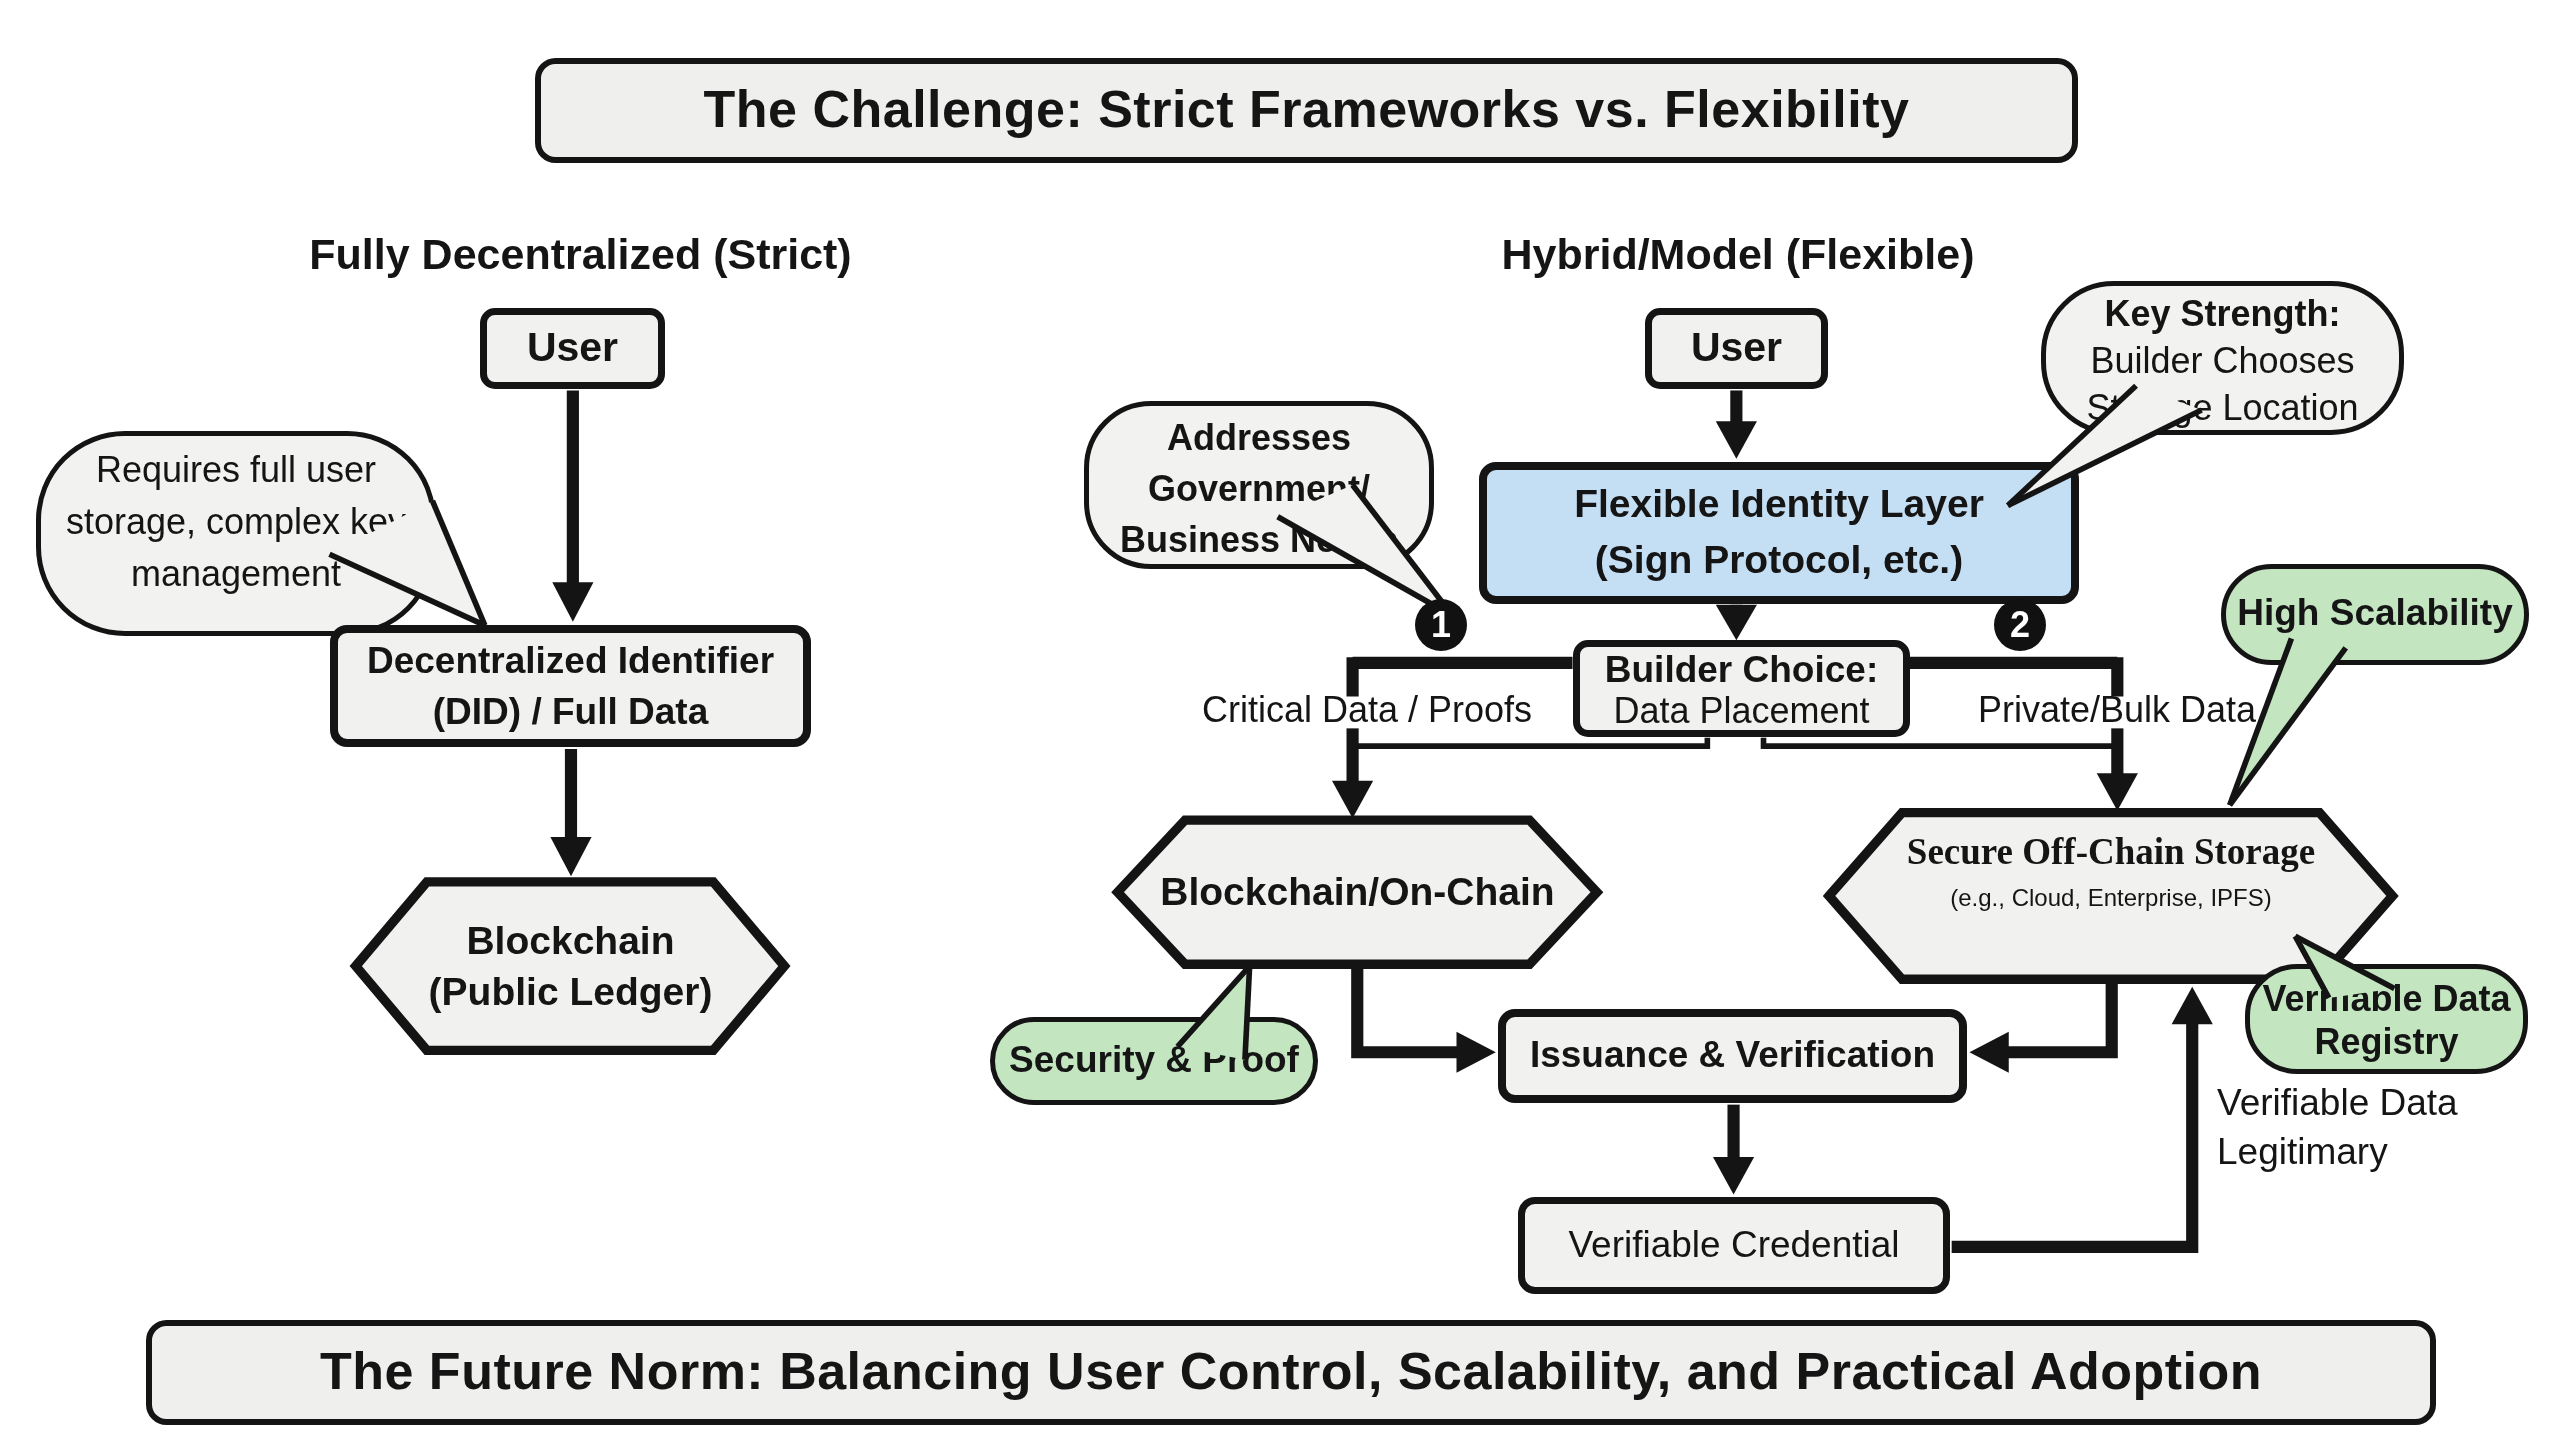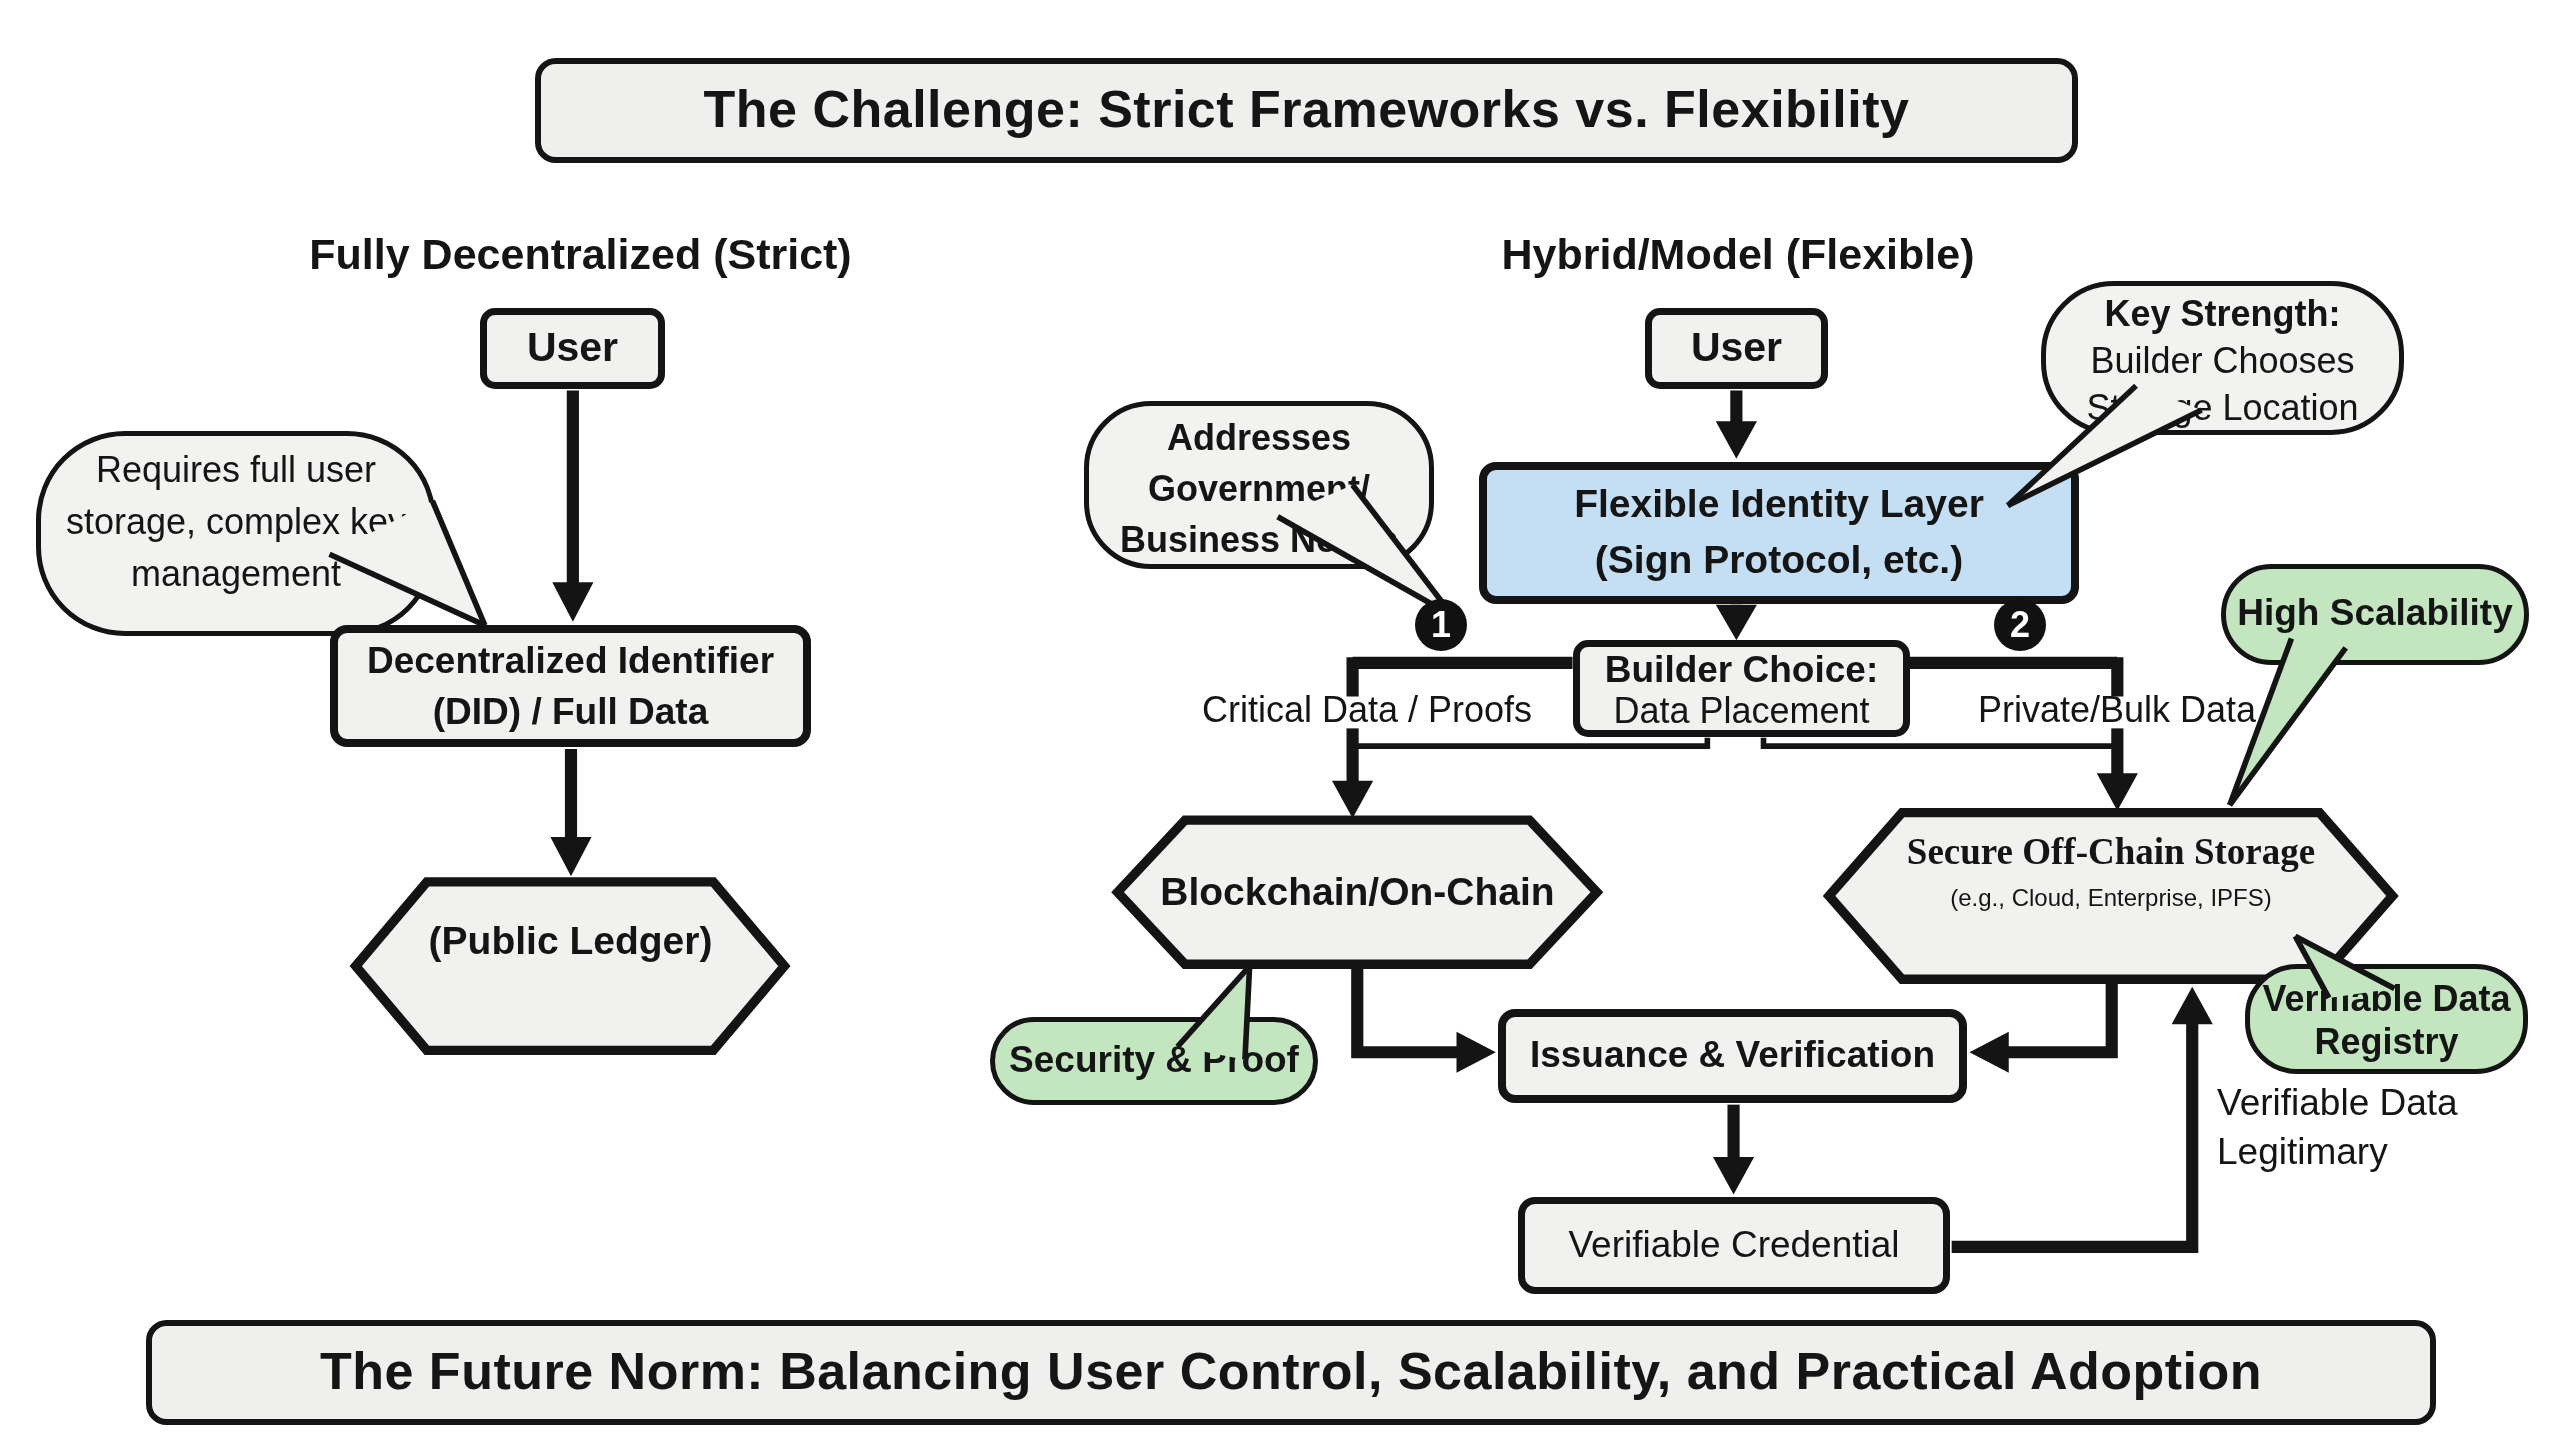--- a/index.html
+++ b/index.html
@@ -80,20 +80,21 @@
     <div class="label" style="line-height:52px;">storage, complex key</div>
     <div class="label" style="line-height:52px;">management</div>
   </div>
 
   <div class="abs node" style="left:330px;top:625px;width:481px;height:122px;padding-top:1.9px;">
     <div class="b" style="font-size:37px;line-height:51px;">Decentralized Identifier</div>
     <div class="b" style="font-size:37px;line-height:51px;">(DID) / Full Data</div>
   </div>
 
   <div class="abs hextext" style="left:356px;top:915px;width:429px;">
+    <div class="b" style="font-size:39px;line-height:51px;">Blockchain</div>
     <div class="b" style="font-size:39px;line-height:51px;">(Public Ledger)</div>
   </div>
 
   <div class="abs node" style="left:1645px;top:308px;width:183px;height:81px;border-width:7.5px;border-radius:15px;font-size:41px;font-weight:bold;line-height:64px;">User</div>
 
   <div class="abs bubble" style="left:2041px;top:281px;width:363px;height:154px;border-radius:73px;padding-top:3.7px;">
     <div class="label b" style="line-height:47px;">Key Strength:</div>
     <div class="label" style="line-height:47px;">Builder Chooses</div>
     <div class="label" style="line-height:47px;">Storage Location</div>
   </div>

